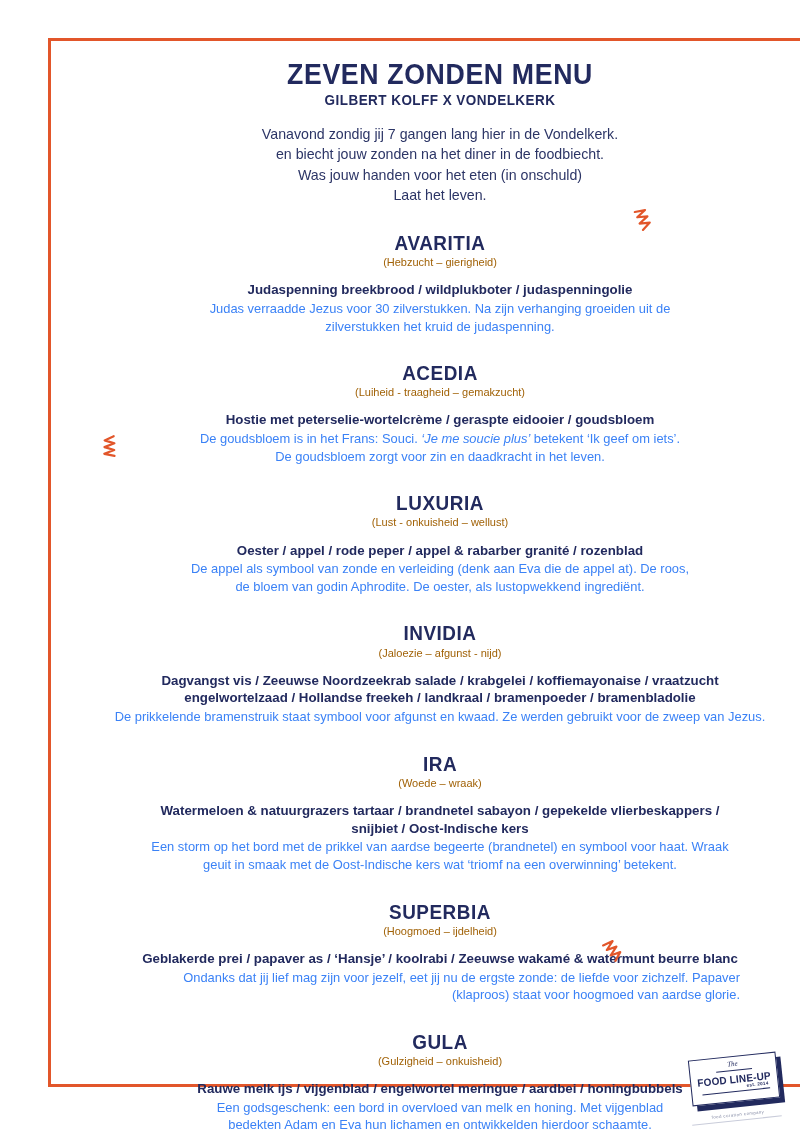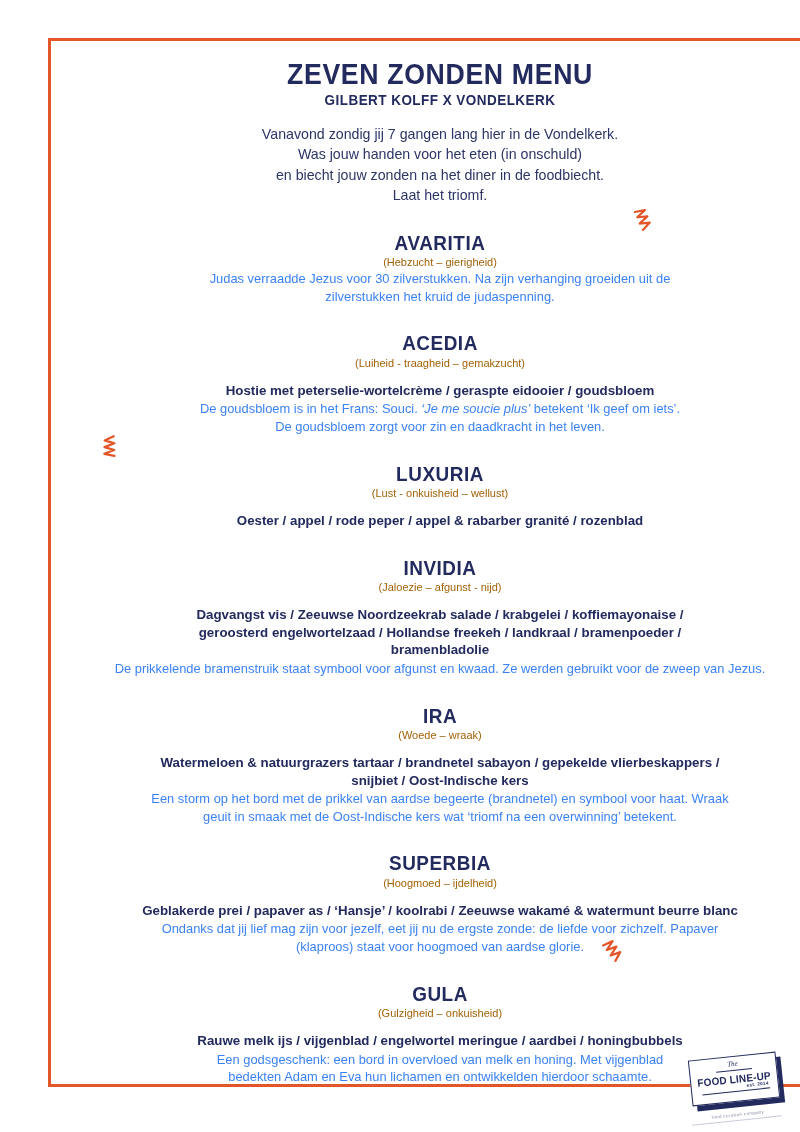--- a/index.html
+++ b/index.html
@@ -103,21 +103,21 @@
     max-width: 620px;
     color: #3b82f6;
   }
   .course-story i { font-style: italic; }
 
   
   .course[data-course="avaritia"] .course-story,
   .course[data-course="acedia"] .course-story,
   .course[data-course="luxuria"] .course-story,
   .course[data-course="gula"] .course-story { max-width: 500px; }
-  .course[data-course="superbia"] .course-story { max-width: 600px; }
+  .course[data-course="superbia"] .course-story { max-width: 600px; text-align: right; }
   .course[data-course="ira"] .course-story { max-width: 600px; }
   .course[data-course="avaritia"] .course-dish,
   .course[data-course="acedia"] .course-dish,
   .course[data-course="luxuria"] .course-dish,
   .course[data-course="gula"] .course-dish { max-width: 520px; }
   .course[data-course="invidia"] .course-dish { max-width: 560px; }
   .course[data-course="ira"] .course-dish { max-width: 580px; }
   .course[data-course="invidia"] .course-story { max-width: 660px; }
 
   
@@ -231,49 +231,51 @@
 
 <div id="menu-frame">
 
   <div id="menu-content">
 
     <div>
       <h1 class="menu-title">ZEVEN ZONDEN MENU</h1>
       <div class="menu-subtitle">GILBERT KOLFF X VONDELKERK</div>
       <div class="menu-intro">
         <div>Vanavond zondig jij 7 gangen lang hier in de Vondelkerk.</div>
+        <div>en biecht jouw zonden na het diner in de foodbiecht.</div>
         <div>Was jouw handen voor het eten (in onschuld)</div>
-        <div>en biecht jouw zonden na het diner in de foodbiecht.</div>
-        <div>Laat het triomf.</div>
+        <div>Laat het leven.</div>
       </div>
     </div>
 
     <div class="course" data-course="avaritia">
       <h2 class="course-name">AVARITIA</h2>
       <div class="course-translation">(Hebzucht – gierigheid)</div>
+      <div class="course-dish">Judaspenning breekbrood / wildplukboter / judaspenningolie</div>
       <div class="course-story">Judas verraadde Jezus voor 30 zilverstukken. Na zijn verhanging groeiden uit de zilverstukken het kruid de judaspenning.</div>
     </div>
 
     <div class="course" data-course="acedia">
       <h2 class="course-name">ACEDIA</h2>
       <div class="course-translation">(Luiheid - traagheid – gemakzucht)</div>
       <div class="course-dish">Hostie met peterselie-wortelcrème / geraspte eidooier / goudsbloem</div>
       <div class="course-story"><span>De goudsbloem is in het Frans: Souci. </span><i>‘Je me soucie plus’</i><span> betekent ‘Ik geef om iets’. De goudsbloem zorgt voor zin en daadkracht in het leven.</span></div>
     </div>
 
     <div class="course" data-course="luxuria">
       <h2 class="course-name">LUXURIA</h2>
       <div class="course-translation">(Lust - onkuisheid – wellust)</div>
       <div class="course-dish">Oester / appel / rode peper / appel &amp; rabarber granité / rozenblad</div>
+      <div class="course-story">De appel als symbool van zonde en verleiding (denk aan Eva die de appel at). De roos, de bloem van godin Aphrodite. De oester, als lustopwekkend ingrediënt.</div>
     </div>
 
     <div class="course" data-course="invidia">
       <h2 class="course-name">INVIDIA</h2>
       <div class="course-translation">(Jaloezie – afgunst - nijd)</div>
-      <div class="course-dish">Dagvangst vis / Zeeuwse Noordzeekrab salade / krabgelei / koffiemayonaise / geroosterd engelwortelzaad / Hollandse freekeh / landkraal / bramenpoeder / bramenbladolie</div>
+      <div class="course-dish">Dagvangst vis / Zeeuwse Noordzeekrab salade / krabgelei / koffiemayonaise / vraatzucht engelwortelzaad / Hollandse freekeh / landkraal / bramenpoeder / bramenbladolie</div>
       <div class="course-story">De prikkelende bramenstruik staat symbool voor afgunst en kwaad. Ze werden gebruikt voor de zweep van Jezus.</div>
     </div>
 
     <div class="course" data-course="ira">
       <h2 class="course-name">IRA</h2>
       <div class="course-translation">(Woede – wraak)</div>
       <div class="course-dish">Watermeloen &amp; natuurgrazers tartaar / brandnetel sabayon / gepekelde vlierbeskappers / snijbiet / Oost-Indische kers</div>
       <div class="course-story">Een storm op het bord met de prikkel van aardse begeerte (brandnetel) en symbool voor haat. Wraak geuit in smaak met de Oost-Indische kers wat ‘triomf na een overwinning’ betekent.</div>
     </div>
 

